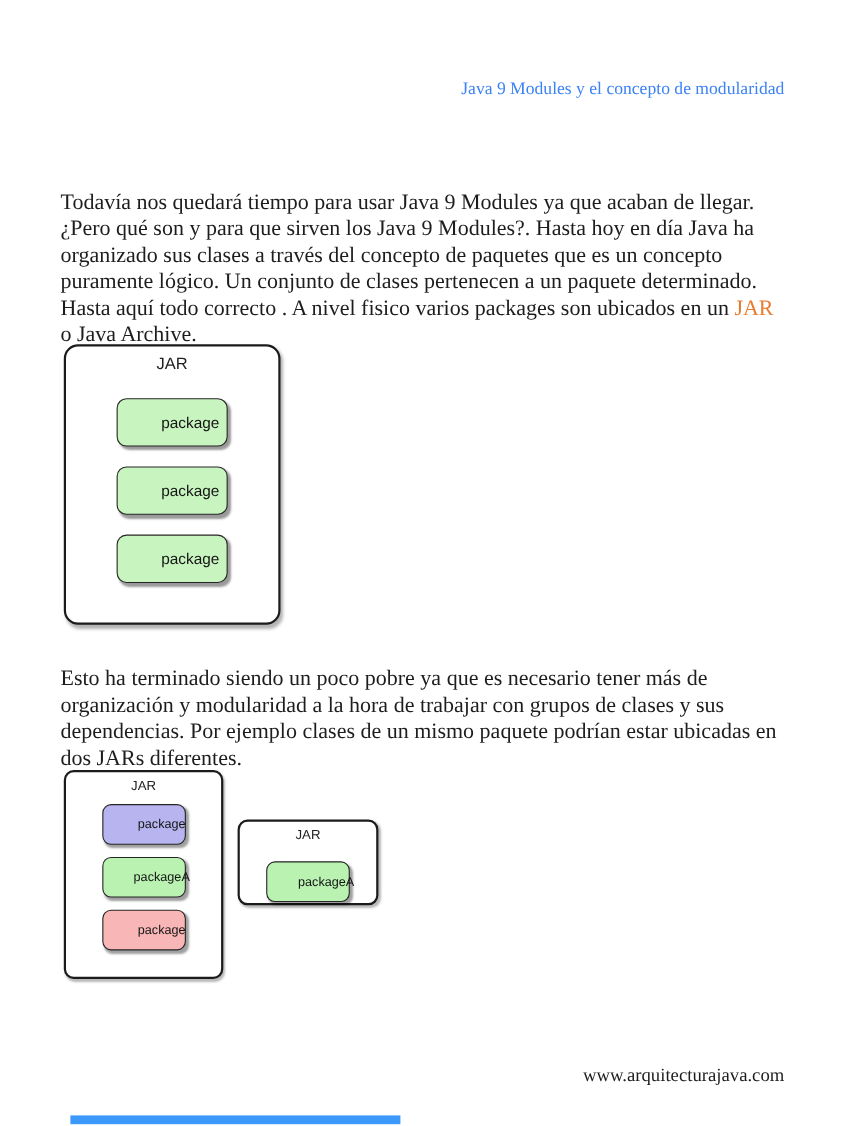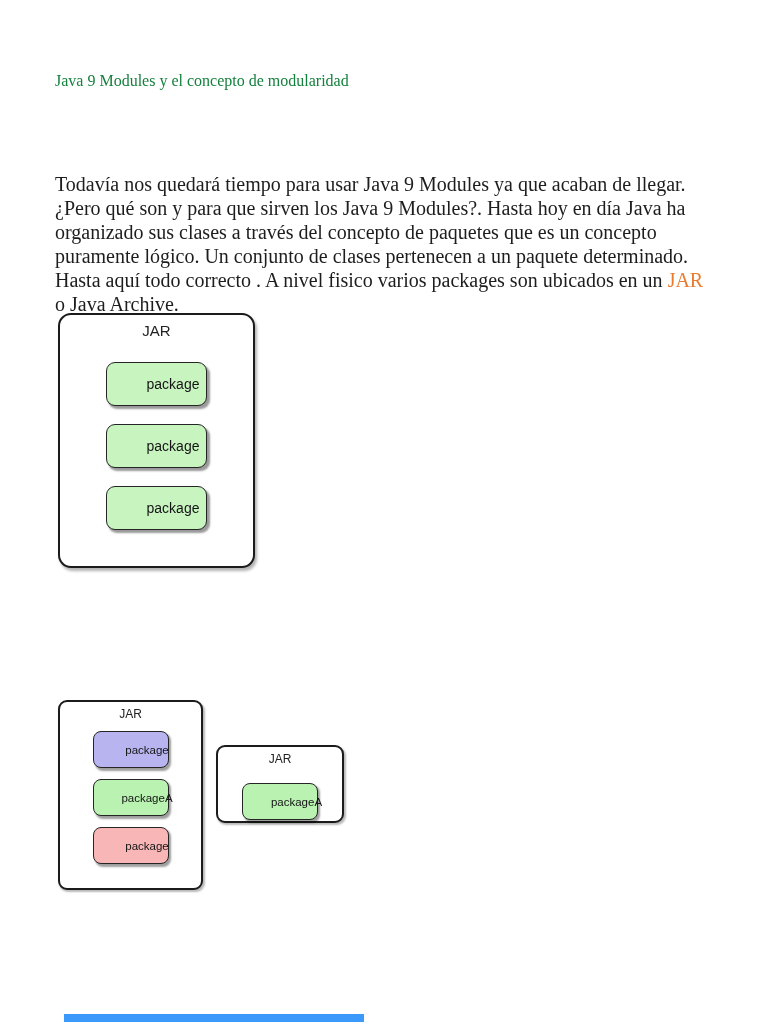--- a/index.html
+++ b/index.html
@@ -10,23 +10,23 @@
     background: #ffffff;
     overflow: hidden;
     font-family: "Liberation Serif", serif;
     color: #1d1d1d;
   }
   .page-header {
     position: absolute;
     top: 72px;
     left: 55px;
     width: 658px;
-    text-align: left;
+    text-align: right;
     font-size: 16px;
-    color: #15803d;
+    color: #3b82f6;
   }
   .para {
     position: absolute;
     left: 55px;
     width: 660px;
     font-size: 20px;
     line-height: 24px;
     margin: 0;
     text-align: left;
     color: #1d1d1d;
@@ -134,20 +134,21 @@
         </div>
         <div class="pkg pkg-large" style="background: rgb(200, 245, 191);">
           <span>package</span>
         </div>
         <div class="pkg pkg-large" style="background: rgb(200, 245, 191);">
           <span>package</span>
         </div>
       </div>
   </div>
 
+  <p class="para p2">Esto ha terminado siendo un poco pobre ya que es necesario tener más de organización y modularidad a la hora de trabajar con grupos de clases y sus dependencias. Por ejemplo clases de un mismo paquete podrían estar ubicadas en dos JARs diferentes.</p>
 
   <div class="jar-box jar-left">
     <div class="jar-label">JAR</div>
     <div class="pkg-list">
         <div class="pkg pkg-small" style="background: rgb(183, 180, 239);">
           <span>package</span>
         </div>
         <div class="pkg pkg-small" style="background: rgb(185, 242, 177);">
           <span>packageA</span>
         </div>
@@ -159,16 +160,19 @@
 
   <div class="jar-box jar-right">
     <div class="jar-label">JAR</div>
     <div class="pkg-list">
         <div class="pkg pkg-small" style="background: rgb(185, 242, 177);">
           <span>packageA</span>
         </div>
       </div>
   </div>
 
+  <div class="page-footer">
+    <span>www.arquitecturajava.com</span>
+  </div>
 
   <div class="selection-bar" style="background: rgb(59, 153, 252);"></div>
 
 </div>
 
 </body></html>

